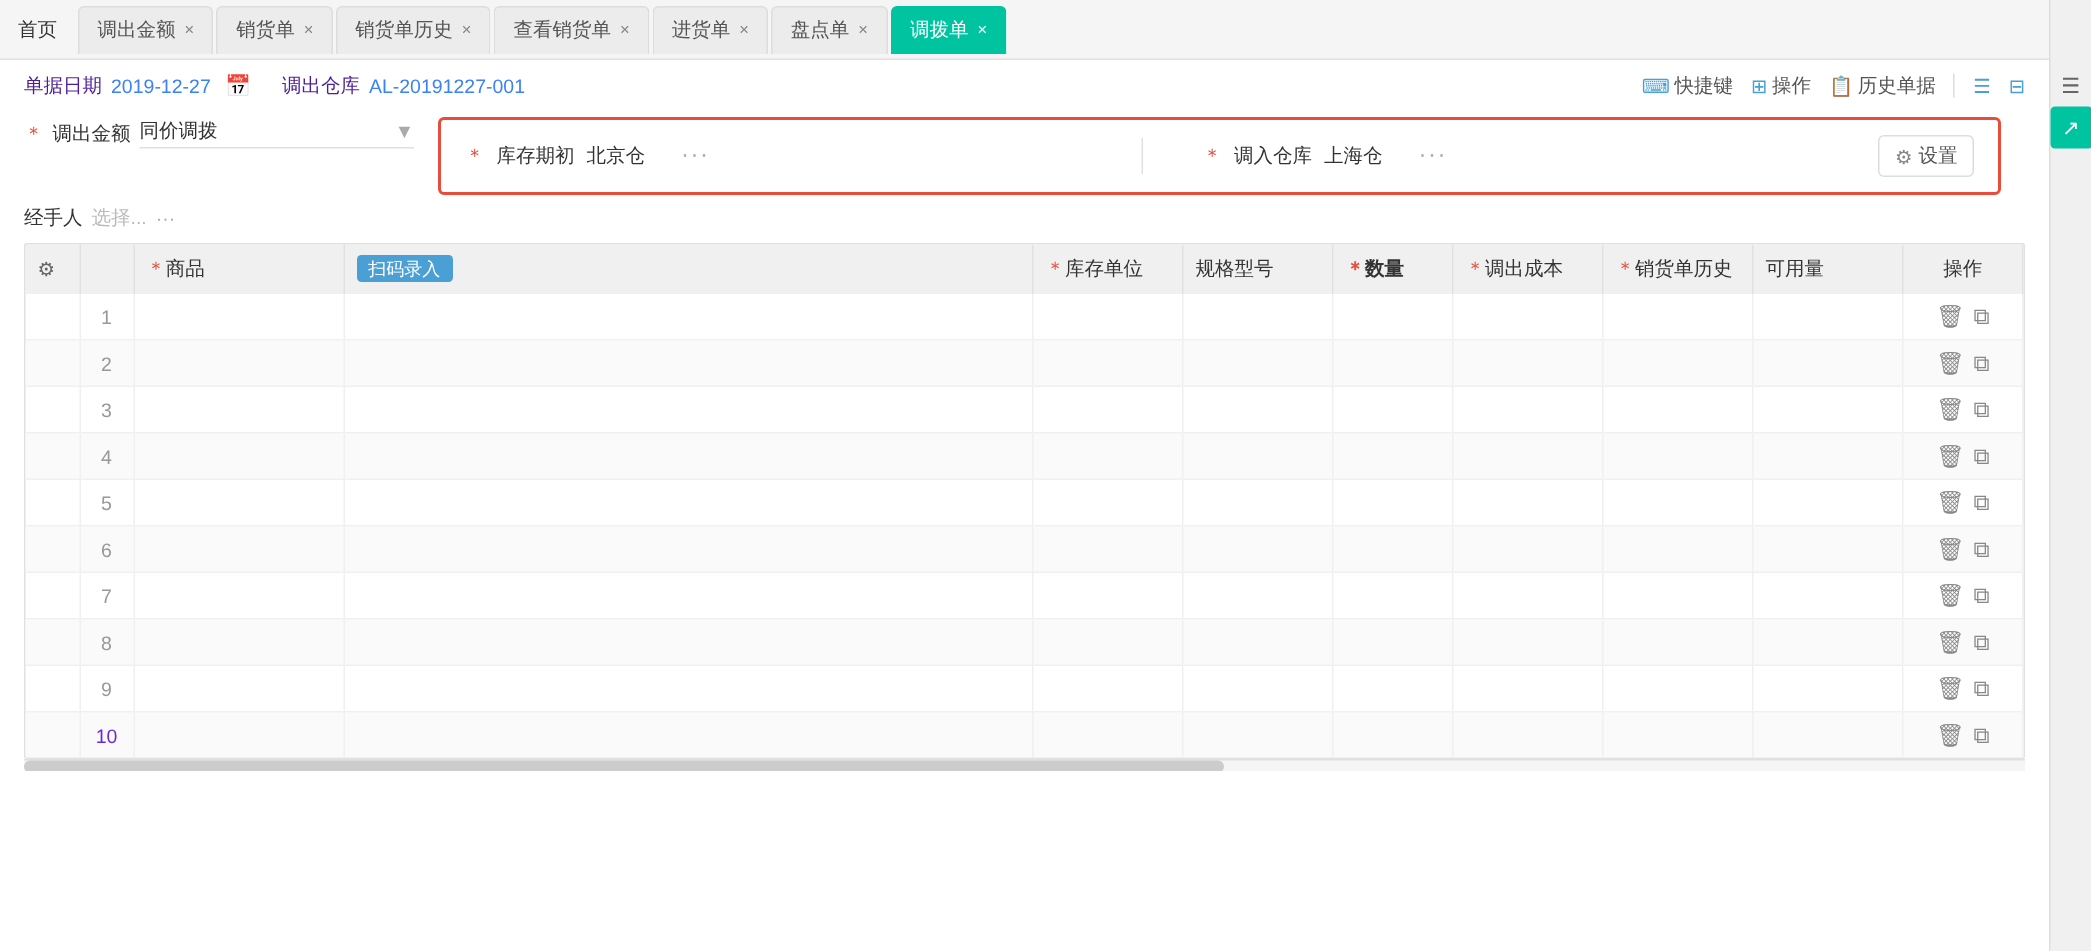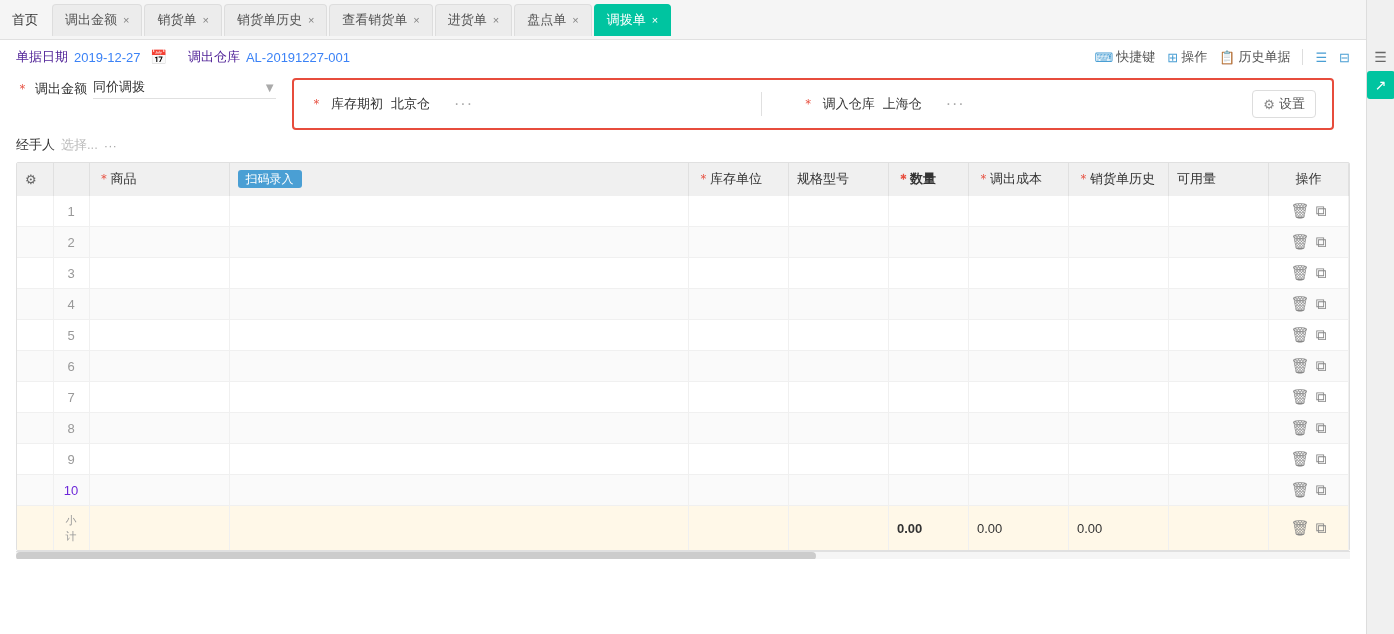--- a/index.html
+++ b/index.html
@@ -462,38 +462,20 @@
     <td class="col-cost"></td>
     <td class="col-amount"></td>
     <td class="col-available"></td>
     <td class="col-action">
       <div class="action-icons">
         <span class="action-icon">🗑</span>
         <span class="action-icon">⧉</span>
       </div>
     </td>
   </tr>
-          <tr class="subtotal">
-    <td class="col-gear row-num"></td>
-    <td class="row-num" style="color:#999; text-align:center;"><span style="font-size:11px;color:#999;">小计</span></td>
-    <td class="col-product"></td>
-    <td></td>
-    <td class="col-unit"></td>
-    <td class="col-spec"></td>
-    <td class="col-qty">0.00</td>
-    <td class="col-cost">0.00</td>
-    <td class="col-amount">0.00</td>
-    <td class="col-available"></td>
-    <td class="col-action">
-      <div class="action-icons">
-        <span class="action-icon">🗑</span>
-        <span class="action-icon">⧉</span>
-      </div>
-    </td>
-  </tr>
         </tbody>
     </table>
   </div>
 
   <div class="scroll-bar-area">
     <div class="scroll-bar-inner"></div>
   </div>
 
 </div>
 

